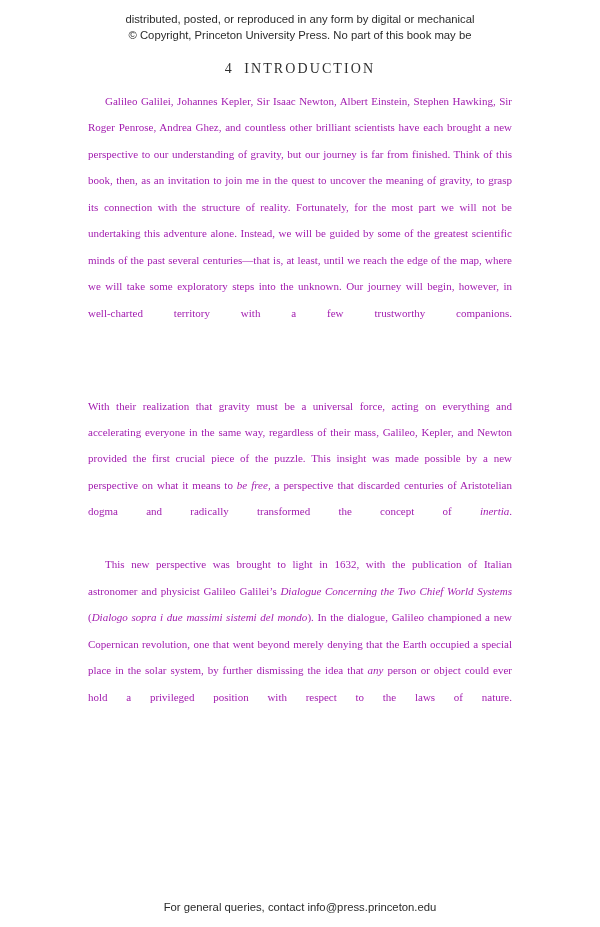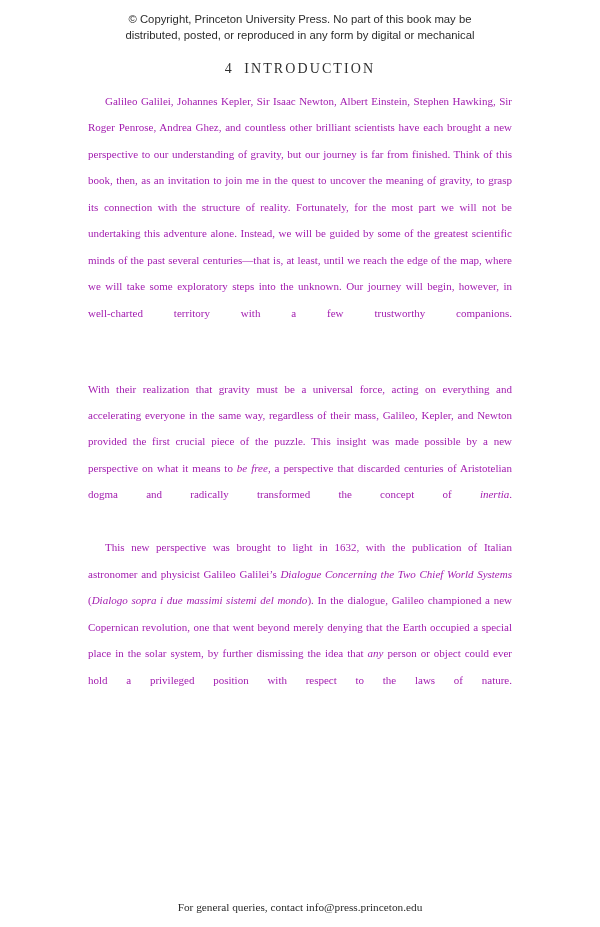--- a/index.html
+++ b/index.html
@@ -75,55 +75,55 @@
     text-align: justify;
     text-justify: inter-word;
     color: #a21caf;
     -webkit-font-feature-settings: "liga" 1;
     font-feature-settings: "liga" 1;
   }
   .para.indent {
     text-indent: 17px;
   }
   .para.gap-before {
-    margin-top: 23px;
+    margin-top: 40px;
   }
   
   .para::after {
     content: "";
     display: inline-block;
     width: 100%;
     height: 0;
   }
 
   em, .ital {
     font-style: italic;
   }
 
   
   .footer {
     position: absolute;
     top: 901px;
     left: 0;
     width: 600px;
     text-align: center;
-    font-family: Liberation Serif, serif;
+    font-family: Liberation Sans, sans-serif;
     font-size: 11.3px;
     color: #2b2b2b;
     white-space: nowrap;
   }
 </style>
 </head>
 <body>
 
 <div class="page">
 
   <div class="copyright">
+    <span class="cline">distributed, posted, or reproduced in any form by digital or mechanical</span>
     <span class="cline">© Copyright, Princeton University Press. No part of this book may be</span>
-    <span class="cline">distributed, posted, or reproduced in any form by digital or mechanical</span>
   </div>
 
   <div class="running-head">
     <span class="folio">4</span><span class="chapter">INTRODUCTION</span>
   </div>
 
   <div class="text-column">
 
     <p class="para indent"><span>Galileo Galilei, Johannes Kepler, Sir Isaac Newton, Albert Einstein, Stephen Hawking, Sir Roger Penrose, Andrea Ghez, and countless other brilliant scientists have each brought a new perspective to our understanding of gravity, but our journey is far from finished. Think of this book, then, as an invitation to join me in the quest to uncover the meaning of gravity, to grasp its connection with the structure of reality. Fortunately, for the most part we will not be undertaking this adventure alone. Instead, we will be guided by some of the greatest scientific minds of the past several centuries—that is, at least, until we reach the edge of the map, where we will take some exploratory steps into the unknown. Our journey will begin, however, in well-charted territory with a few trustworthy companions.</span></p>
 

